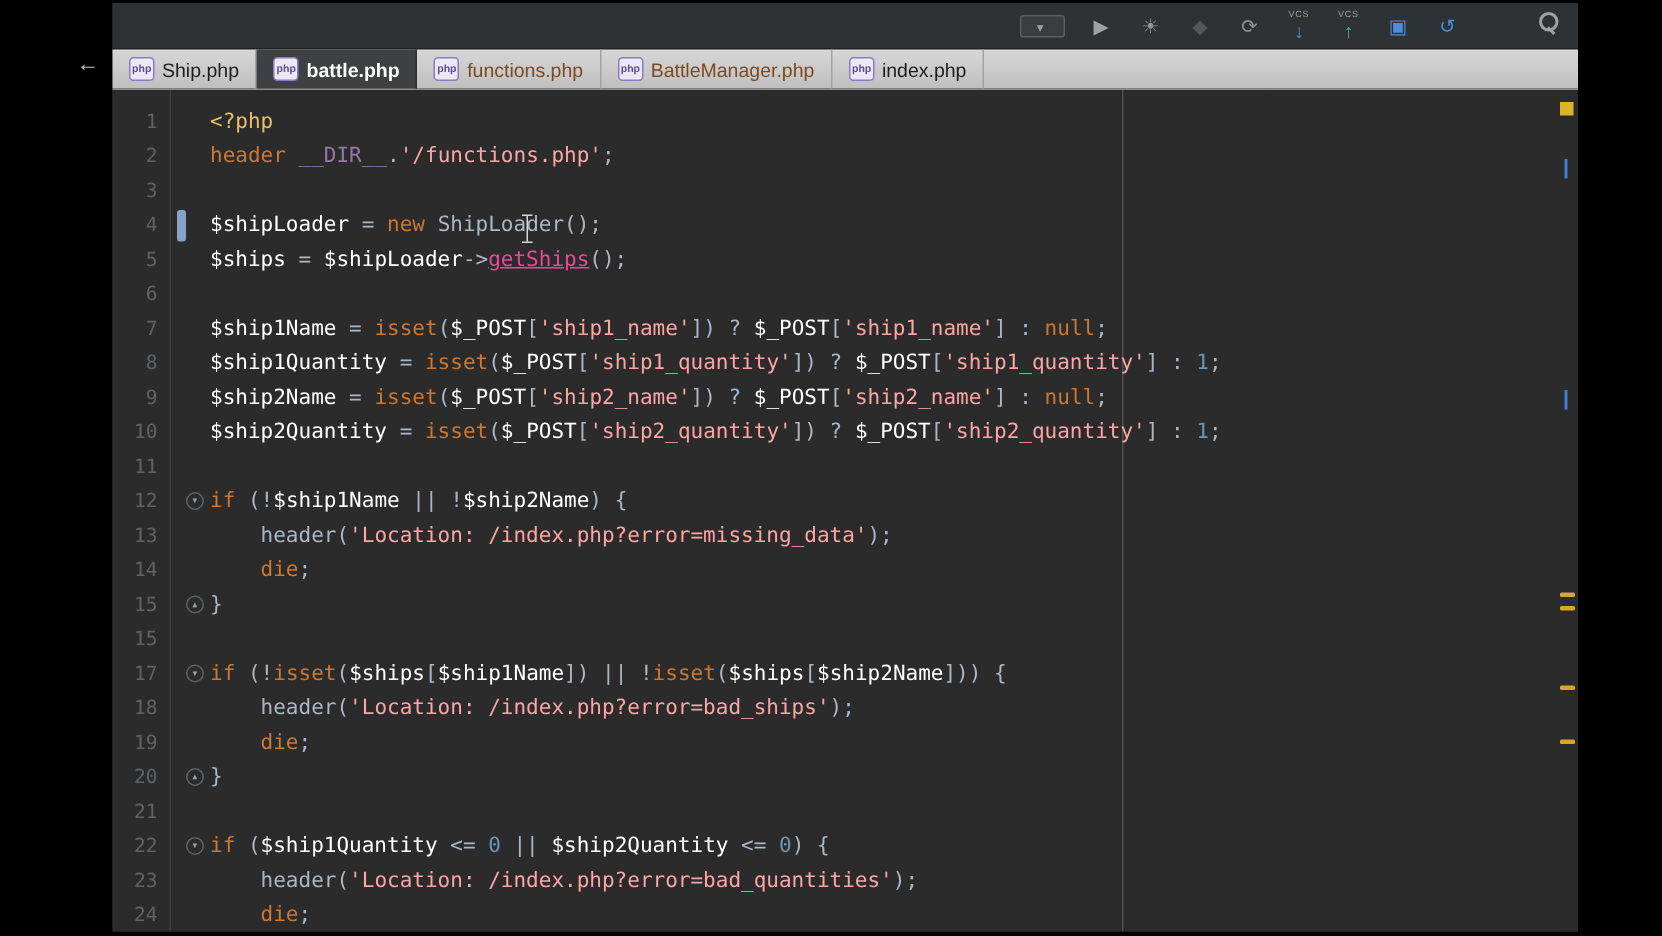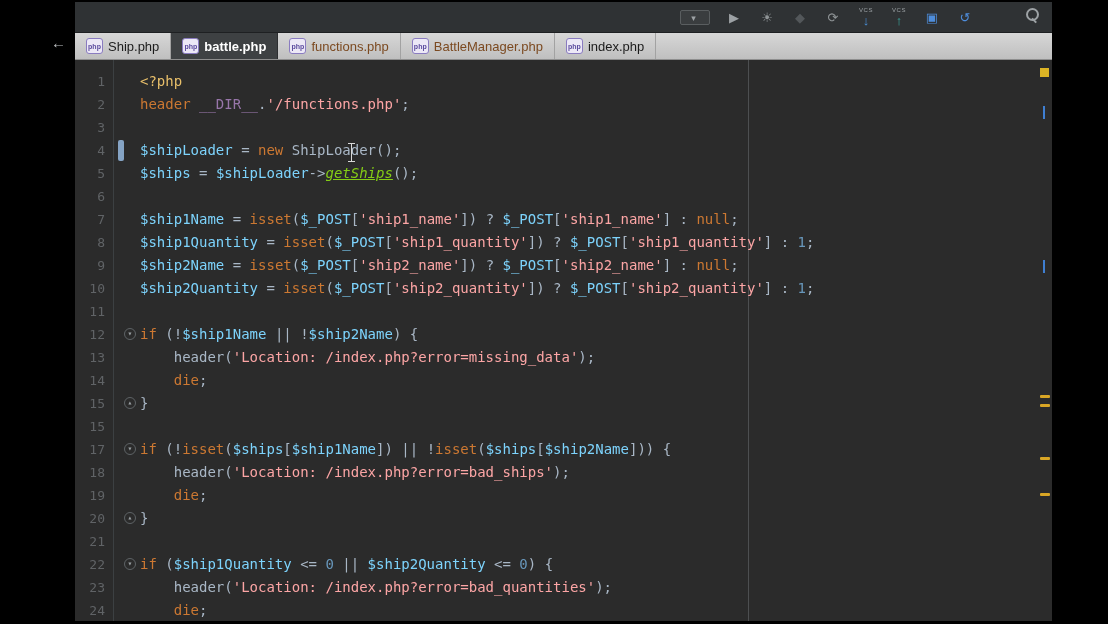--- a/index.html
+++ b/index.html
@@ -44,28 +44,28 @@
   .codelines{position:absolute;left:0;right:14px;top:10px;}
   .line{display:flex;height:23px;align-items:stretch;}
   .ln{width:30px;text-align:right;color:#606366;font-size:13px;flex:none;}
   .gut2{width:35px;position:relative;flex:none;}
   .vcsbar{position:absolute;left:13px;top:1px;width:6px;height:21px;background:#85a3c4;border-radius:2px;}
   .fold{position:absolute;left:19px;top:5px;width:12px;height:12px;border:1px solid #5e6366;border-radius:50%;
         box-sizing:border-box;color:#9aa0a3;font-size:8px;line-height:10px;text-align:center;font-style:normal;}
   .codeline{white-space:pre;color:#A9B7C6;}
 
   .t-k{color:#CC7832;}      
-  .t-v{color:#7dd3fc;}      
+  .t-v{color:#ffffff;}      
   .t-s{color:#fca5a5;}      
   .t-n{color:#6897BB;}      
   .t-d{color:#A9B7C6;}      
   .t-t{color:#E8BF6A;}      
   .t-m{color:#9876AA;}      
   .t-f{color:#A9B7C6;margin-top:28px;}      
-  .t-fu{color:#84cc16;text-decoration:underline;font-style:italic;}
+  .t-fu{color:#ec4899;text-decoration:underline;}
   .t-c{color:#A9B7C6;}      
 
   
   .stripe{position:absolute;right:0;top:0;bottom:0;width:14px;background:#2b2b2b;}
   .mark{position:absolute;}
   .mark.square{width:9px;height:9px;right:3px;background:#dcb425;}
   .mark.warning{width:10px;height:3px;right:2px;background:#d9a625;border-radius:1px;}
   .mark.info{width:2px;height:13px;right:7px;background:#3f7fd2;}
 
   

